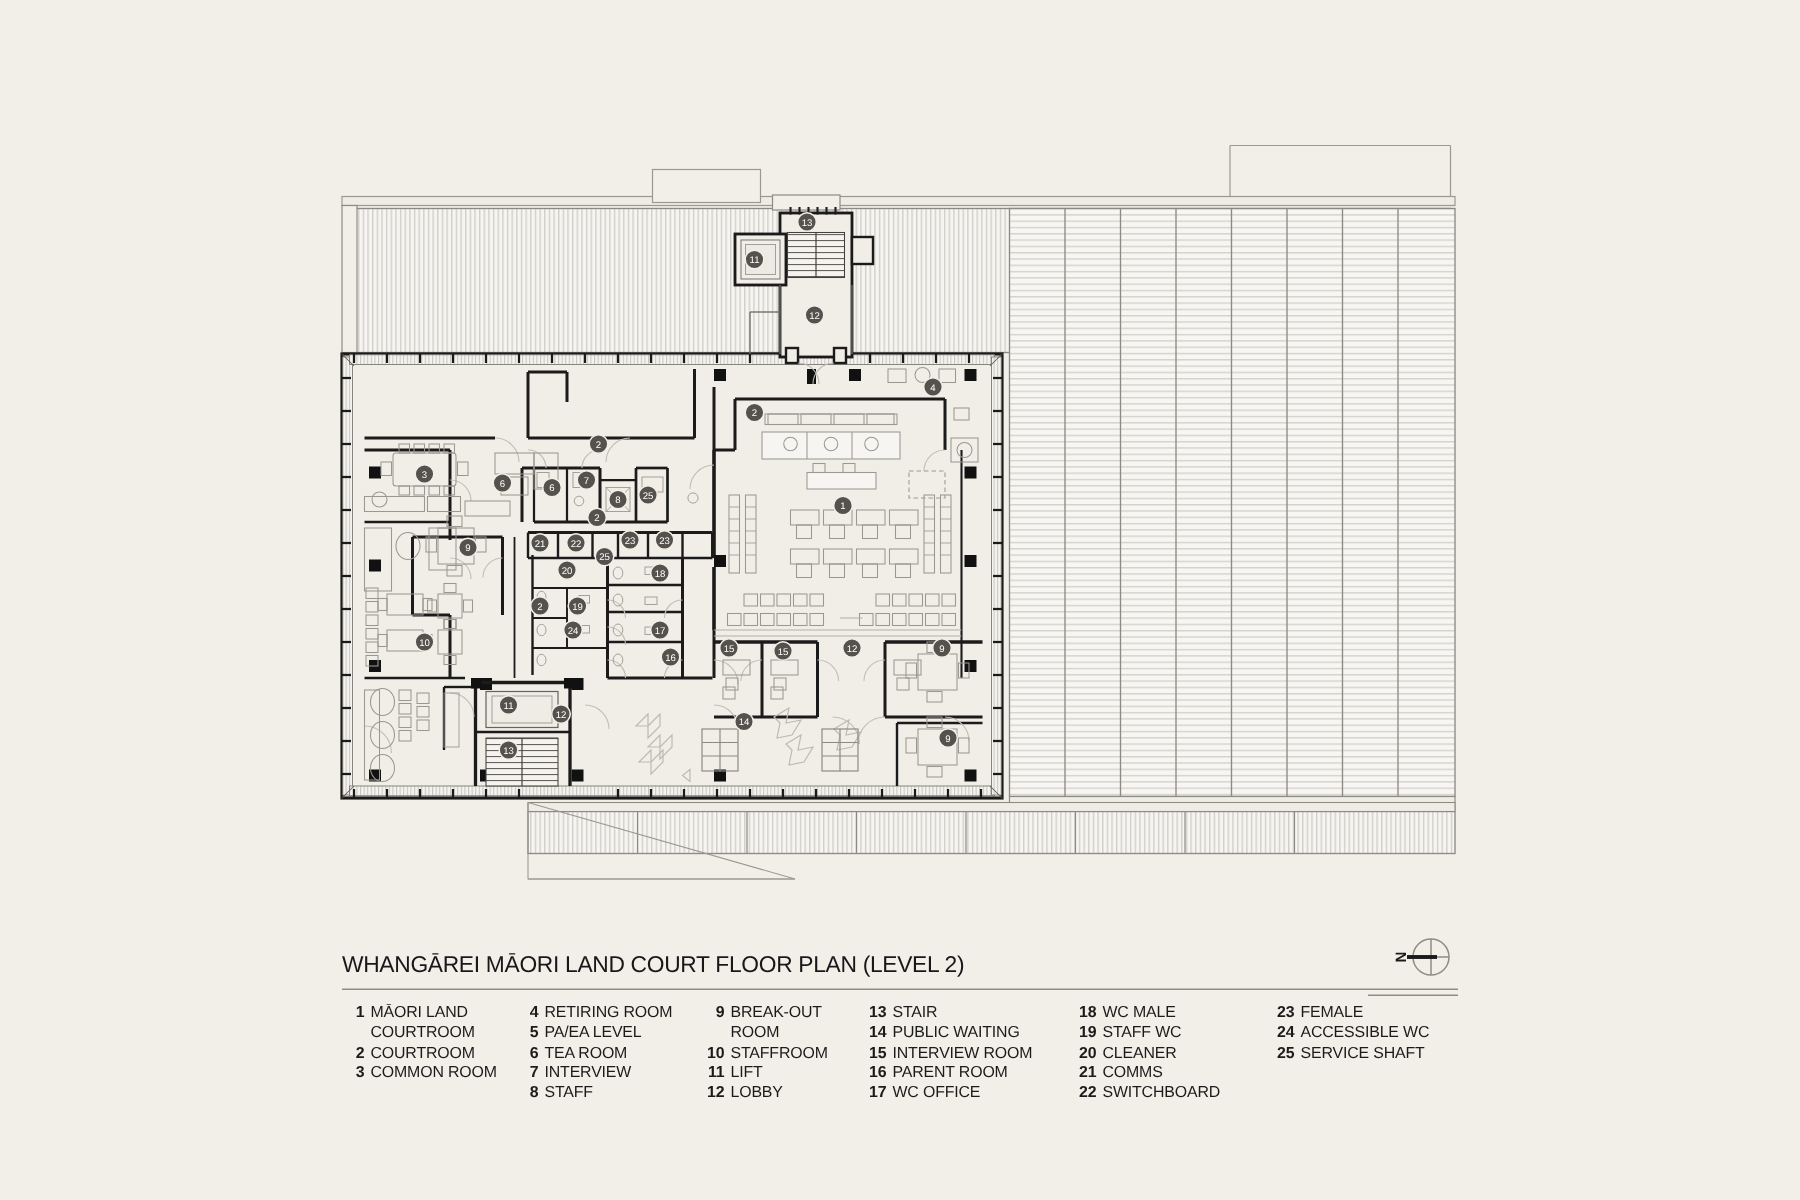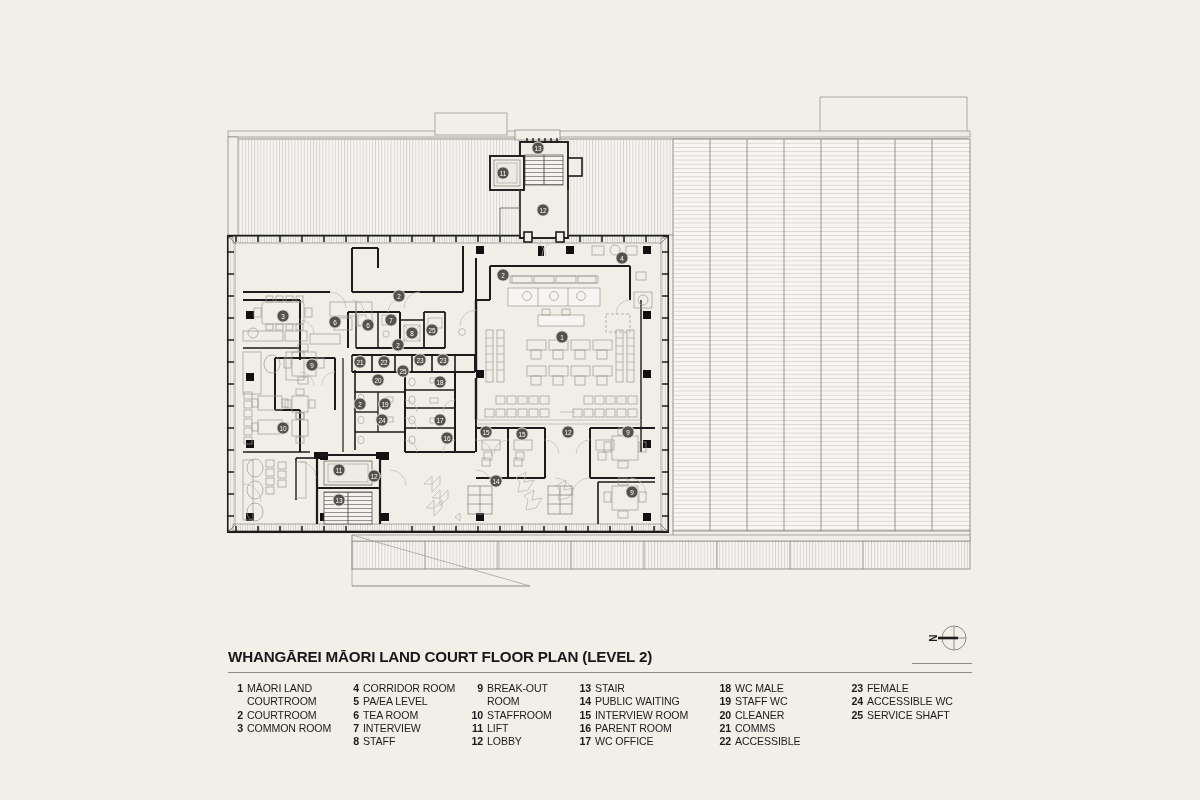--- a/index.html
+++ b/index.html
@@ -14,22 +14,22 @@
   #plan-wrap{
     position:absolute;left:0;top:0;width:1200px;height:612px;
   }
   #plan-svg{display:block;width:1200px;height:612px;}
 
   
   #legend-block{
     position:absolute;left:228px;top:636px;width:744px;
   }
   #plan-title{
-    font-size:15.2px;font-weight:bold;letter-spacing:-0.2px;
-    line-height:1.1;margin:13px 0 6px 0;white-space:nowrap;
+    font-size:15.2px;font-weight:normal;letter-spacing:-0.2px;
+    line-height:1.1;margin:0 0 6px 0;white-space:nowrap;
     color:#18181a;
   }
   #title-rule{
     width:744px;height:1px;background:#8f8c85;margin:0 0 9px 0;
   }
   #legend-cols{
     display:flex;align-items:flex-start;
   }
   .legend-col{
     display:block;
@@ -803,21 +803,21 @@
           <span class="legend-label">COURTROOM</span>
         </div>
         <div class="legend-entry">
           <span class="legend-num">3</span>
           <span class="legend-label">COMMON ROOM</span>
         </div>
       </div>
       <div class="legend-col c2">
         <div class="legend-entry">
           <span class="legend-num">4</span>
-          <span class="legend-label">CORRIDOR ROOM</span>
+          <span class="legend-label">RETIRING ROOM</span>
         </div>
         <div class="legend-entry">
           <span class="legend-num">5</span>
           <span class="legend-label">PA/EA LEVEL</span>
         </div>
         <div class="legend-entry">
           <span class="legend-num">6</span>
           <span class="legend-label">TEA ROOM</span>
         </div>
         <div class="legend-entry">
@@ -881,21 +881,21 @@
         <div class="legend-entry">
           <span class="legend-num">20</span>
           <span class="legend-label">CLEANER</span>
         </div>
         <div class="legend-entry">
           <span class="legend-num">21</span>
           <span class="legend-label">COMMS</span>
         </div>
         <div class="legend-entry">
           <span class="legend-num">22</span>
-          <span class="legend-label">ACCESSIBLE</span>
+          <span class="legend-label">SWITCHBOARD</span>
         </div>
       </div>
       <div class="legend-col c6">
         <div class="legend-entry">
           <span class="legend-num">23</span>
           <span class="legend-label">FEMALE</span>
         </div>
         <div class="legend-entry">
           <span class="legend-num">24</span>
           <span class="legend-label">ACCESSIBLE WC</span>

